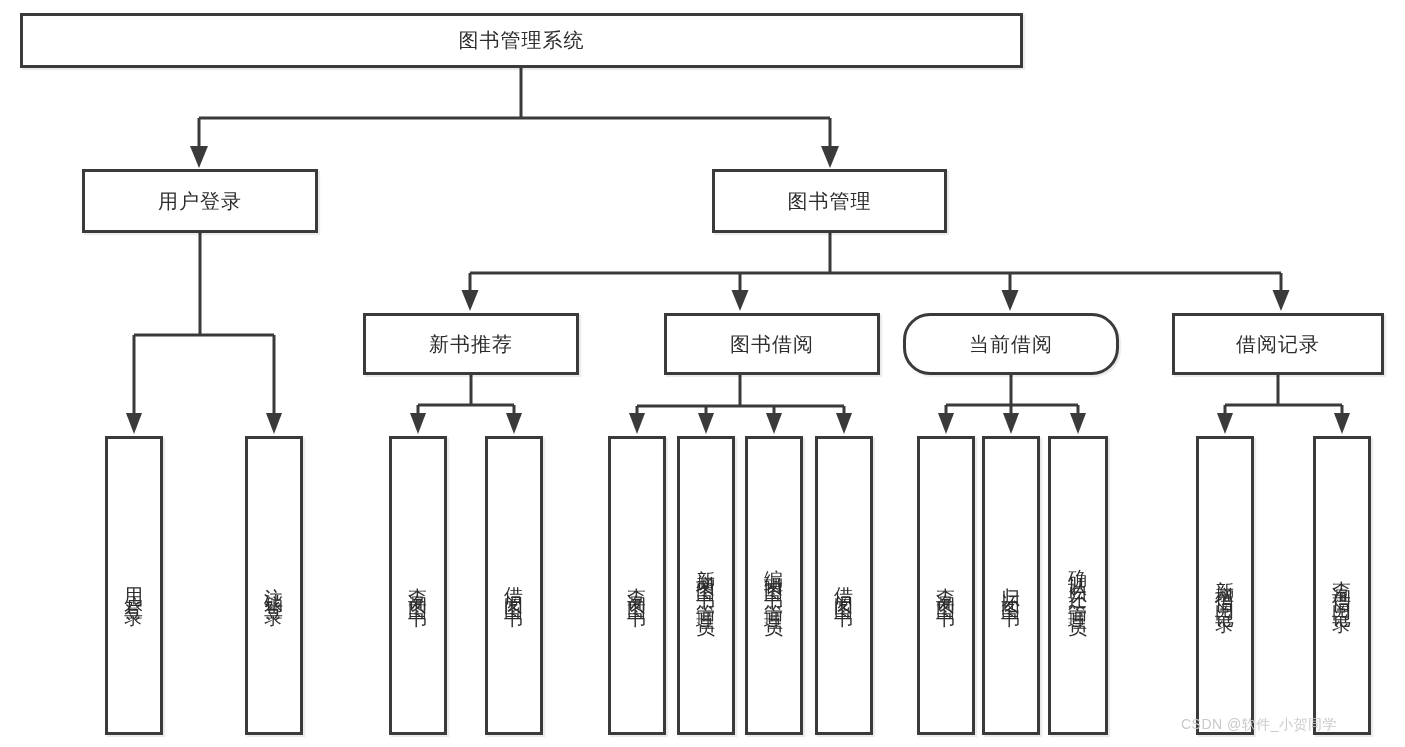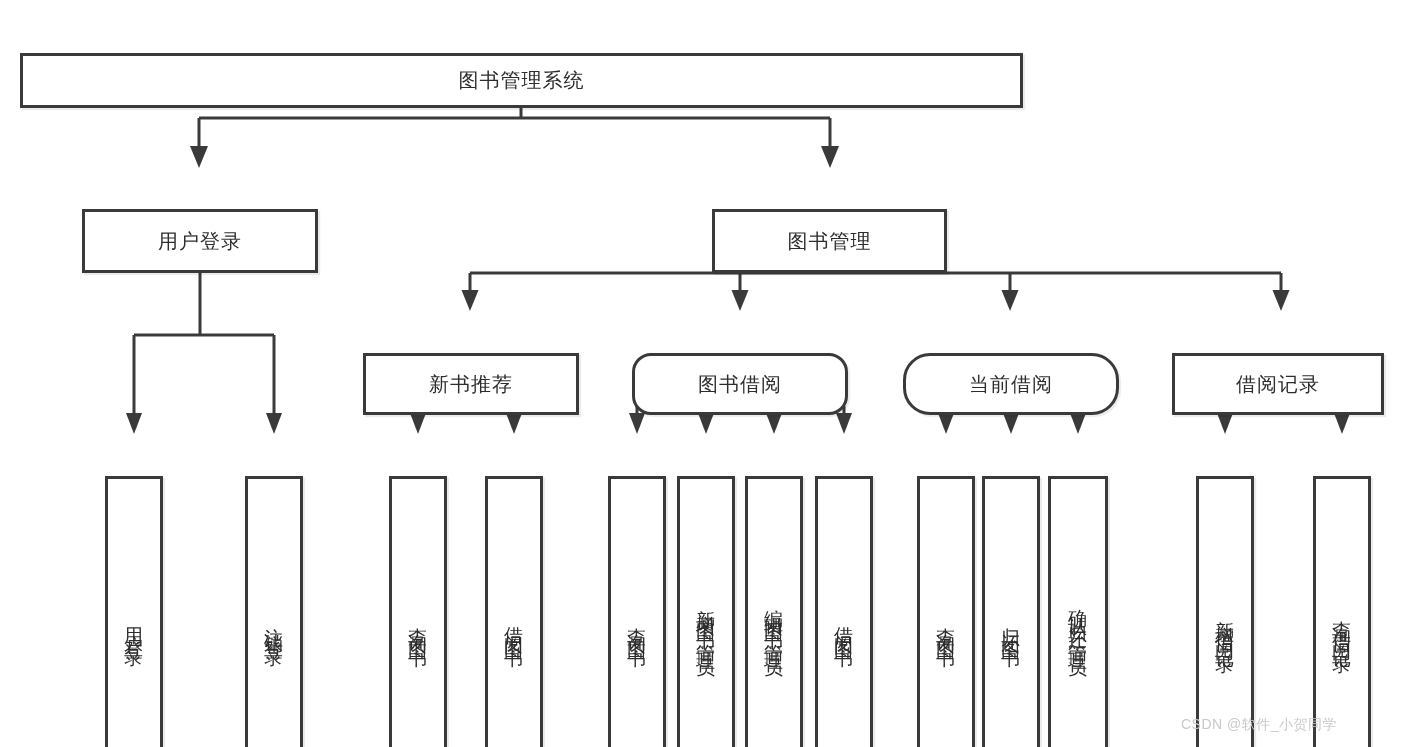--- a/index.html
+++ b/index.html
@@ -32,21 +32,20 @@
   }
   .box {
     position: absolute;
     box-sizing: border-box;
     background: #ffffff;
     border: 3px solid var(--border, #3a3a3a);
     display: flex;
     align-items: center;
     justify-content: center;
     box-shadow: 2px 2px 1px rgba(0,0,0,0.08);
-    margin-top: 40px;
   }
   .hlabel {
     color: var(--text, #2d2d2d);
     font-size: 20px;
     letter-spacing: 1px;
     white-space: nowrap;
   }
   .vlabel {
     color: var(--text, #2d2d2d);
     font-size: 19px;
@@ -108,21 +107,21 @@
   <div class="box" style="left:82px; top:169px; width:236px; height:64px;">
     <span class="hlabel">用户登录</span>
   </div>
   <div class="box" style="left:363px; top:313px; width:216px; height:62px;">
     <span class="hlabel">新书推荐</span>
   </div>
 
   <div class="box" style="left:712px; top:169px; width:235px; height:64px;">
     <span class="hlabel">图书管理</span>
   </div>
-  <div class="box" style="left:632px; top:313px; width:216px; height:62px;border-radius:19px;">
+  <div class="box" style="left:664px; top:313px; width:216px; height:62px;">
     <span class="hlabel">图书借阅</span>
   </div>
   <div class="box" style="left:903px; top:313px; width:216px; height:62px;border-radius:27px;">
     <span class="hlabel">当前借阅</span>
   </div>
   <div class="box" style="left:1172px; top:313px; width:212px; height:62px;align-items:center;">
     <span class="hlabel">借阅记录</span>
   </div>
 
   <div class="box" style="left:105px; top:436px; width:58px; height:299px;">

